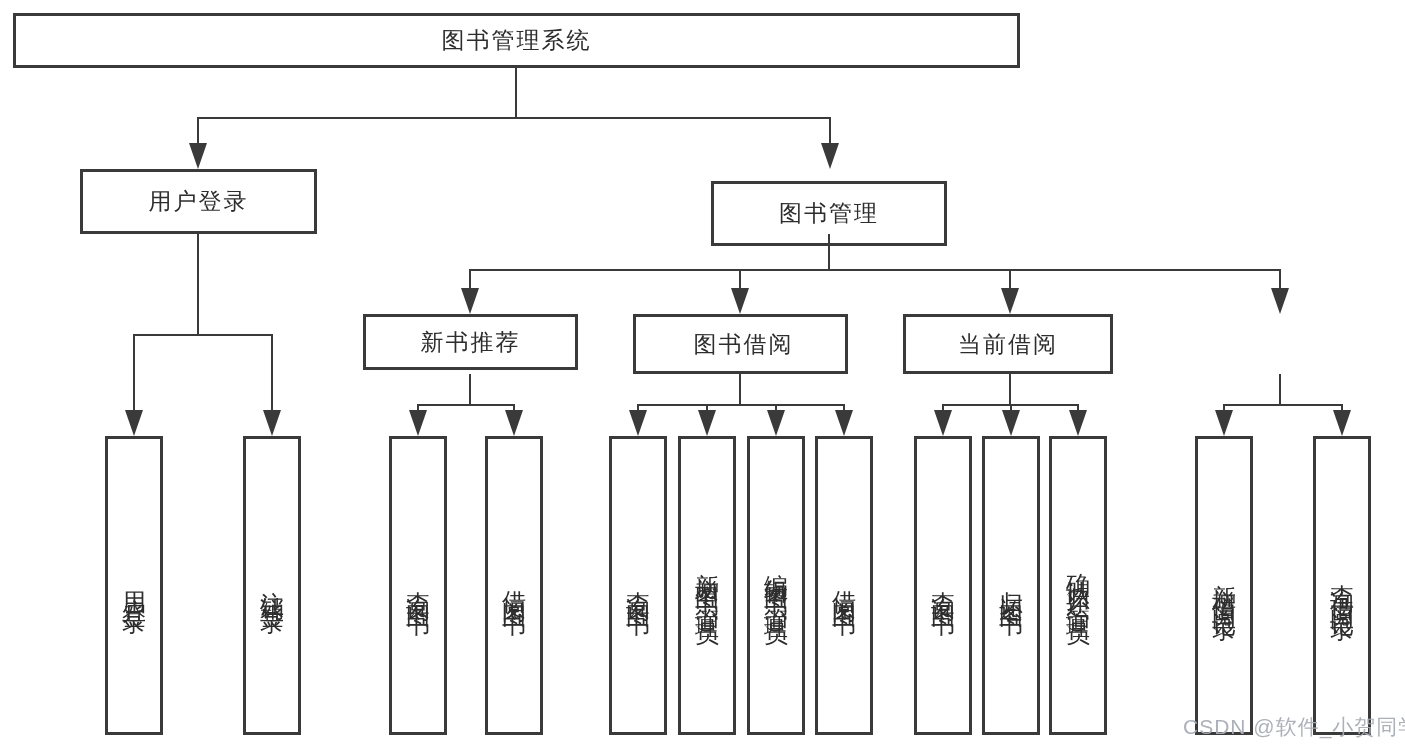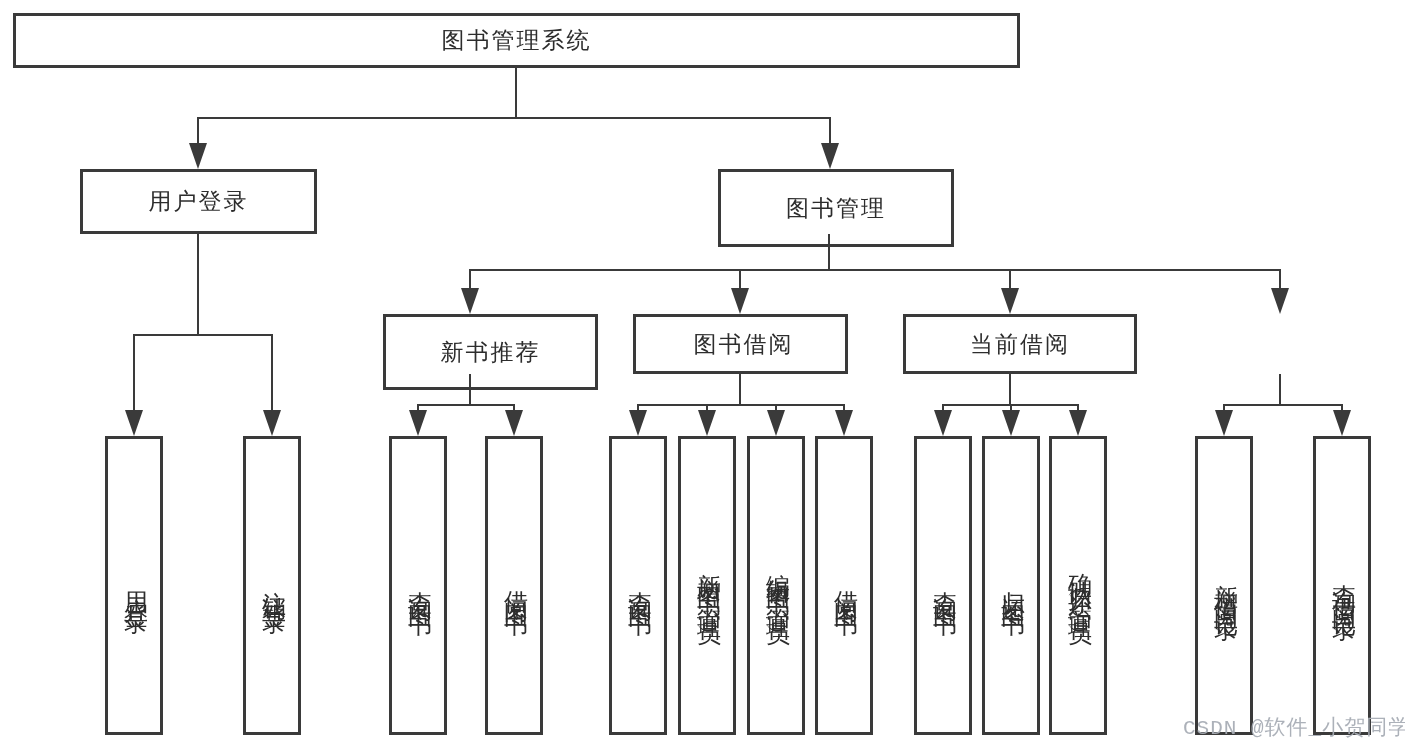--- a/index.html
+++ b/index.html
@@ -1,20 +1,20 @@
 <!DOCTYPE html>
 <html><head>
 <meta charset="utf-8">
 <style>
   html,body{margin:0;padding:0;background:#ffffff;}
   #canvas{
     position:relative;
     width:1405px;height:747px;
     background:#ffffff;
-    font-family:Liberation Mono, monospace;
+    font-family:Liberation Sans, sans-serif;
     overflow:hidden;
   }
   .box{
     position:absolute;
     box-sizing:border-box;
     border:3px solid #3a3a3a;
     background:#ffffff;
     display:flex;align-items:center;justify-content:center;
     color:#2d2d2d;
   }
@@ -51,33 +51,33 @@
 <div id="canvas">
 
   <div class="box hlabel" style="left:13px;top:13px;width:1007px;height:55px;">
     <span>图书管理系统</span>
   </div>
 
   <div class="box hlabel" style="left:80px;top:169px;width:237px;height:65px;">
     <span>用户登录</span>
   </div>
 
-  <div class="box hlabel" style="left:711px;top:169px;width:236px;height:78px;margin-left:7px;">
+  <div class="box hlabel" style="left:711px;top:181px;width:236px;height:65px;">
     <span>图书管理</span>
   </div>
 
-  <div class="box hlabel" style="left:383px;top:314px;width:215px;height:76px;">
+  <div class="box hlabel" style="left:363px;top:314px;width:215px;height:56px;">
     <span>新书推荐</span>
   </div>
 
   <div class="box hlabel" style="left:633px;top:314px;width:215px;height:60px;padding-left:6px;">
     <span>图书借阅</span>
   </div>
 
-  <div class="box hlabel" style="left:903px;top:314px;width:234px;height:60px;">
+  <div class="box hlabel" style="left:903px;top:314px;width:210px;height:60px;">
     <span>当前借阅</span>
   </div>
 
 
   <div class="box vbox" style="left:105px;top:436px;width:58px;height:299px;">
     <span>用户登录</span>
   </div>
 
   <div class="box vbox" style="left:243px;top:436px;width:58px;height:299px;">
     <span>注销登录</span>

